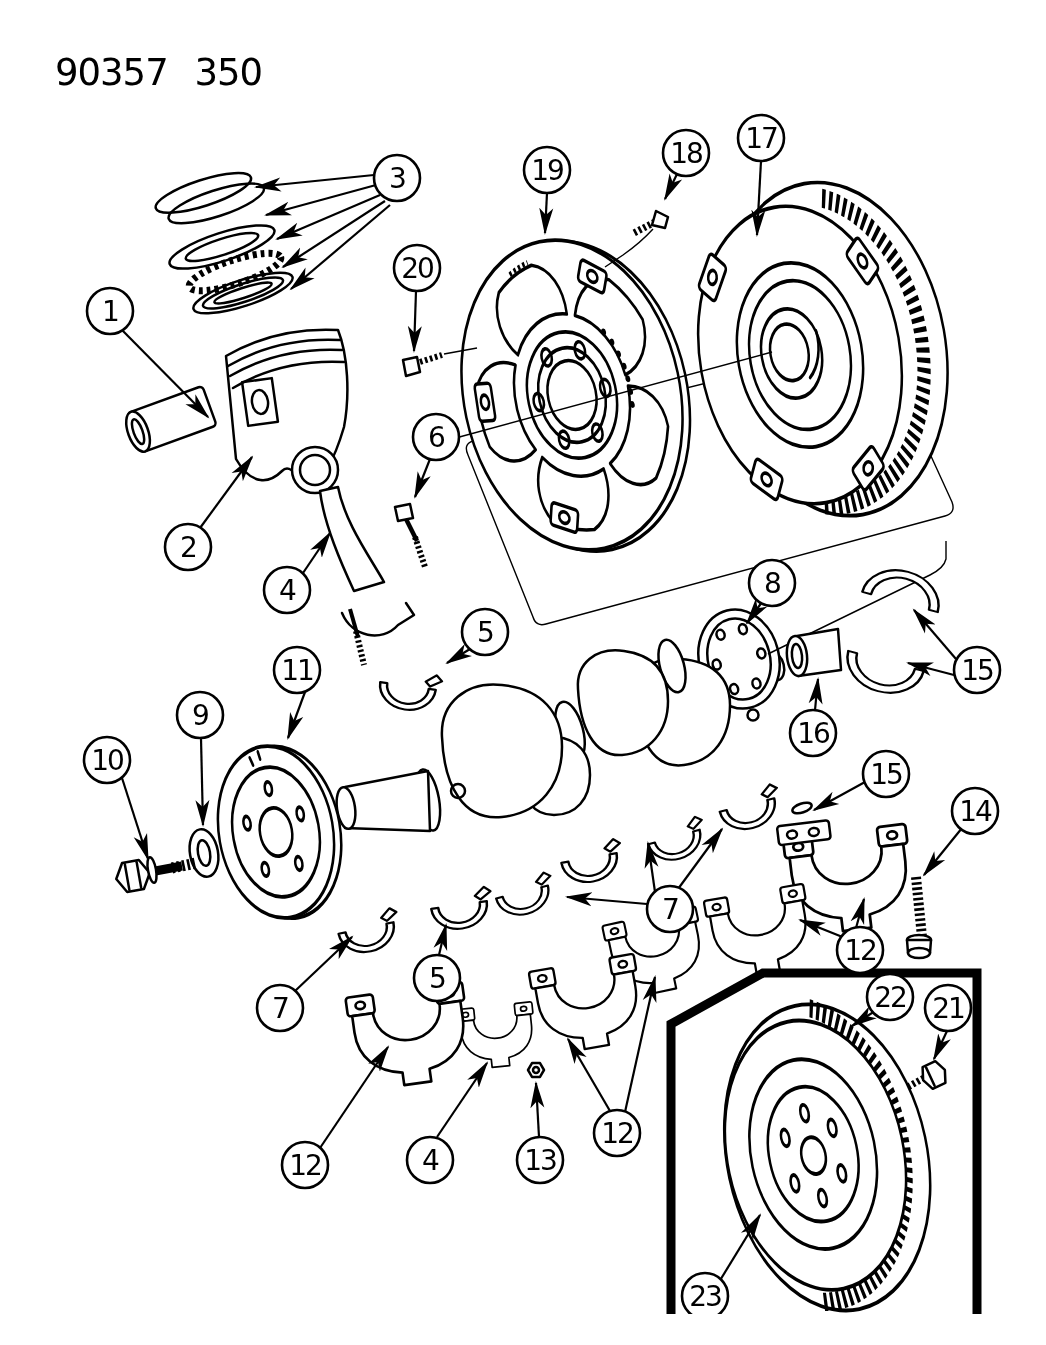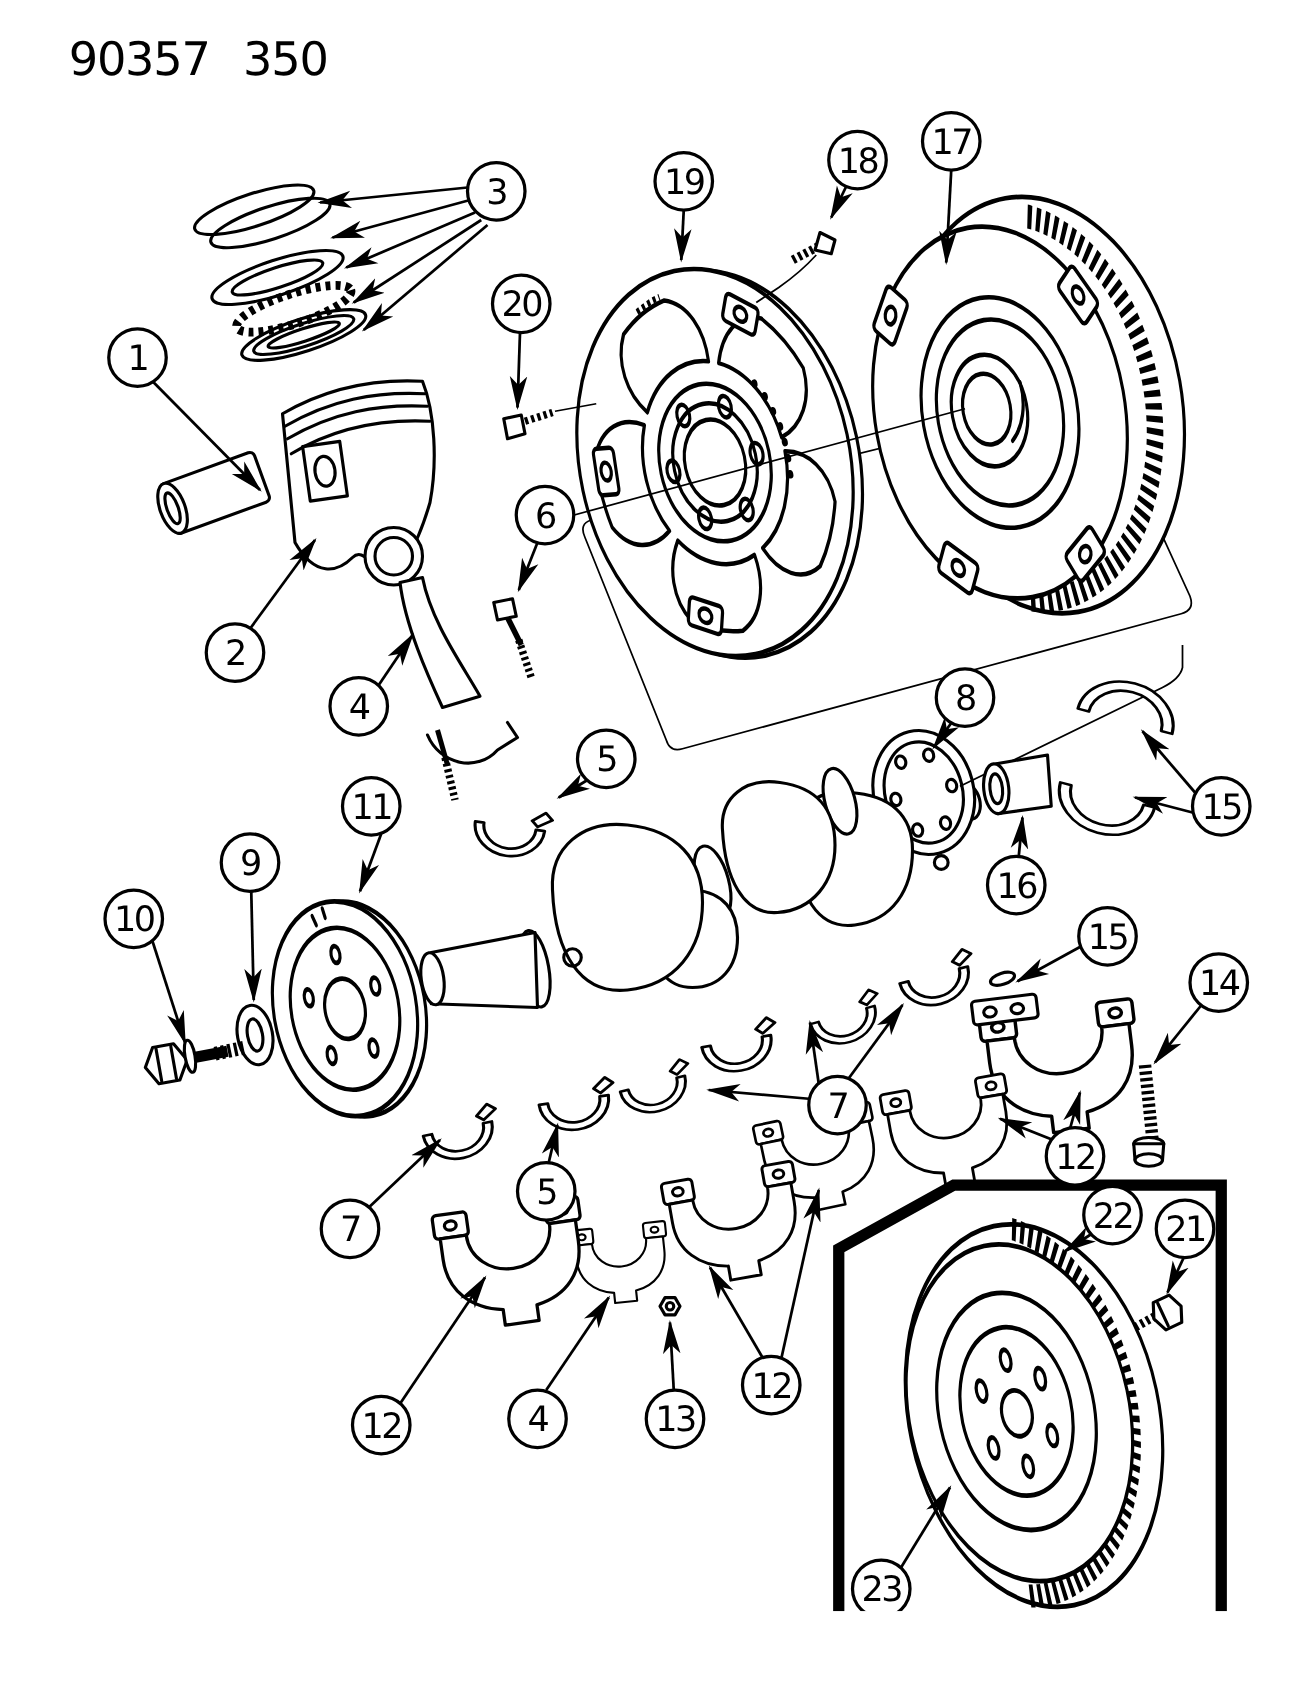--- a/index.html
+++ b/index.html
@@ -1,16 +1,16 @@
 <!DOCTYPE html>
 <html><head>
 <meta charset="utf-8">
 <style>
   html,body{margin:0;padding:0;background:#ffffff;}
-  #stage{position:relative;width:1046px;height:1289px;background:#fff;overflow:hidden;}
+  #stage{position:relative;width:1046px;height:1289px;background:#fff;overflow:hidden;margin-top:25px;}
   svg{display:block;}
   .f{fill:#ffffff;stroke:#000000;stroke-width:2.5;stroke-linejoin:round;stroke-linecap:round;}
   .s{fill:none;stroke:#000000;stroke-width:2.5;stroke-linejoin:round;stroke-linecap:round;}
   .thin{fill:none;stroke:#000000;stroke-width:1.4;}
   .arrow{fill:none;stroke:#000000;stroke-width:2.2;}
   .teeth{fill:none;stroke:#000000;}
   .dot{fill:#000000;stroke:none;}
   .callout circle{fill:#ffffff;stroke:#000000;stroke-width:2.6;}
   .callout text{font-family:"DejaVu Sans",sans-serif;font-size:28px;letter-spacing:-2px;fill:#000;text-anchor:middle;}
   .title{font-family:"DejaVu Sans",sans-serif;font-size:37px;letter-spacing:-1px;word-spacing:16px;fill:#000;}

